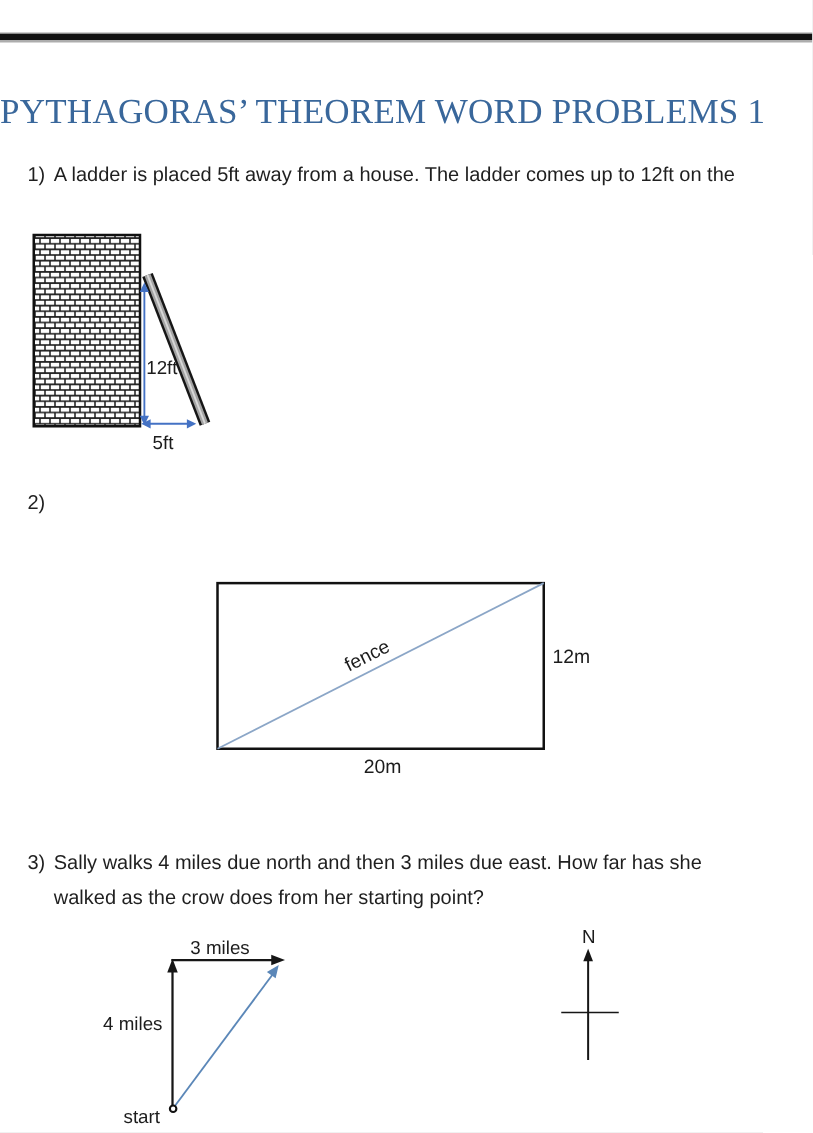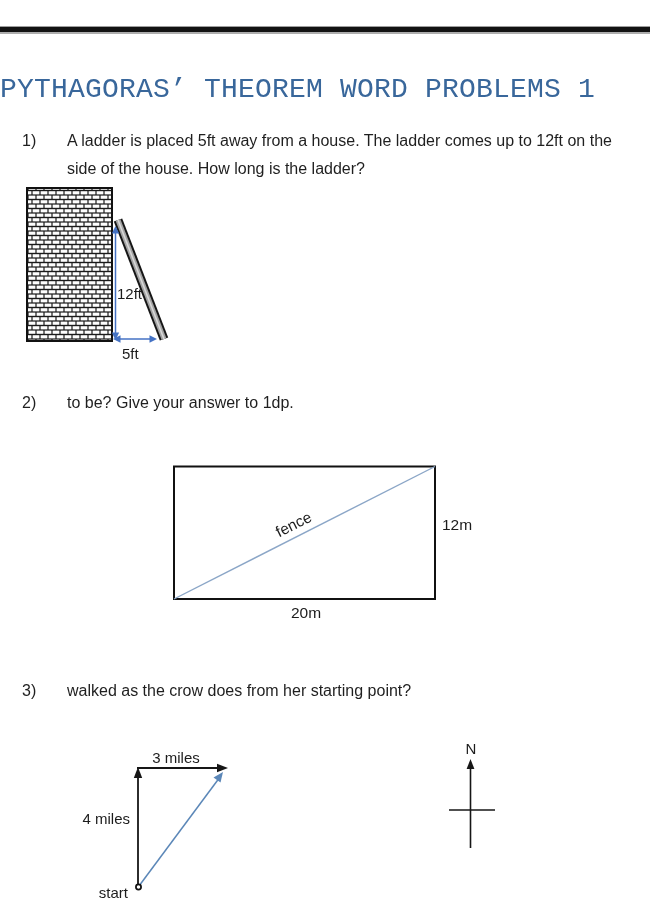--- a/index.html
+++ b/index.html
@@ -12,29 +12,29 @@
     color:#1f1f1f;
   }
   
   #top-rule{position:absolute;left:0;top:26px;width:650px;}
   #top-rule .g1{height:1px;background:#9e9e9e;}
   #top-rule .blk{height:5px;background:#121212;}
   #top-rule .g2{height:2px;background:#adadad;}
 
   #title{
     position:absolute;left:0px;top:74px;width:526px;
-    font-family:Liberation Mono, monospace;
+    font-family:Liberation Serif, serif;
     font-size:28px;letter-spacing:0.2px;
     color:#39679b;white-space:nowrap;
   }
 
   .problem{position:absolute;left:0;width:650px;}
   .pnum{position:absolute;left:22px;top:0;font-size:16px;line-height:27.5px;}
   .plines{position:absolute;left:43px;top:0;}
-  .pline{font-size:16px;line-height:27.5px;white-space:nowrap;margin-left:24px;}
+  .pline{font-size:16px;line-height:27.5px;white-space:nowrap;}
 
   #p1{top:127px;}
   #p2{top:389px;}
   #p3{top:677px;}
 
   .diagram{position:absolute;}
   #ladder-diagram{left:20px;top:186px;}
   #garden-diagram{left:170px;top:460px;}
   #walk-diagram{left:70px;top:738px;}
   #compass-diagram{left:438px;top:733px;}
@@ -51,21 +51,20 @@
     <div class="blk"></div>
     <div class="g2"></div>
   </div>
 
   <div id="title">PYTHAGORAS’ THEOREM WORD PROBLEMS 1</div>
 
   <div class="problem" id="p1">
     <div class="pnum">1)</div>
     <div class="plines">
       <div class="pline">A ladder is placed 5ft away from a house. The ladder comes up to 12ft on the</div>
-      <div class="pline">side of the house. How long is the ladder?</div>
     </div>
   </div>
 
   <svg class="diagram" id="ladder-diagram" width="185" height="182" viewBox="0 0 185 182">
     <defs>
       <pattern id="brick" width="8" height="9" patternUnits="userSpaceOnUse">
         <rect width="8" height="9" fill="#1a1a1a"></rect>
         <rect x="0.6" y="0.6" width="6.8" height="3.2" fill="#fdfdfd"></rect>
         <rect x="-3.4" y="5.2" width="6.8" height="3.2" fill="#fdfdfd"></rect>
         <rect x="4.6" y="5.2" width="6.8" height="3.2" fill="#fdfdfd"></rect>
@@ -92,35 +91,35 @@
       <polygon points="137,153 129.5,149.3 129.5,156.7" stroke="none"></polygon>
     </g>
 
     <text x="97" y="113" font-size="15">12ft</text>
     <text x="102" y="173" font-size="15">5ft</text>
   </svg>
 
   <div class="problem" id="p2">
     <div class="pnum">2)</div>
     <div class="plines">
-      <div class="pline">to be? Give your answer to 1dp.</div>
     </div>
   </div>
 
   <svg class="diagram" id="garden-diagram" width="315" height="168" viewBox="0 0 315 168">
     <rect x="4" y="6.5" width="261" height="132.5" fill="none" stroke="#111" stroke-width="2"></rect>
     <line x1="4" y1="139" x2="265" y2="6.5" stroke="#8ba6c7" stroke-width="1.4"></line>
     <text x="126" y="69" font-size="15.5" text-anchor="middle" transform="rotate(-26.5 126 69)">fence</text>
     <text x="272" y="70" font-size="15.5">12m</text>
     <text x="121" y="158" font-size="15.5">20m</text>
   </svg>
 
   <div class="problem" id="p3">
     <div class="pnum">3)</div>
     <div class="plines">
+      <div class="pline">Sally walks 4 miles due north and then 3 miles due east. How far has she</div>
       <div class="pline">walked as the crow does from her starting point?</div>
     </div>
   </div>
 
   <svg class="diagram" id="walk-diagram" width="200" height="168" viewBox="0 0 200 168">
     <g stroke="#161616" fill="#161616">
       <line x1="68" y1="149" x2="68" y2="35" stroke-width="1.8"></line>
       <polygon points="68,29 63.8,40 72.2,40" stroke="none"></polygon>
     </g>
     <g stroke="#161616" fill="#161616">

